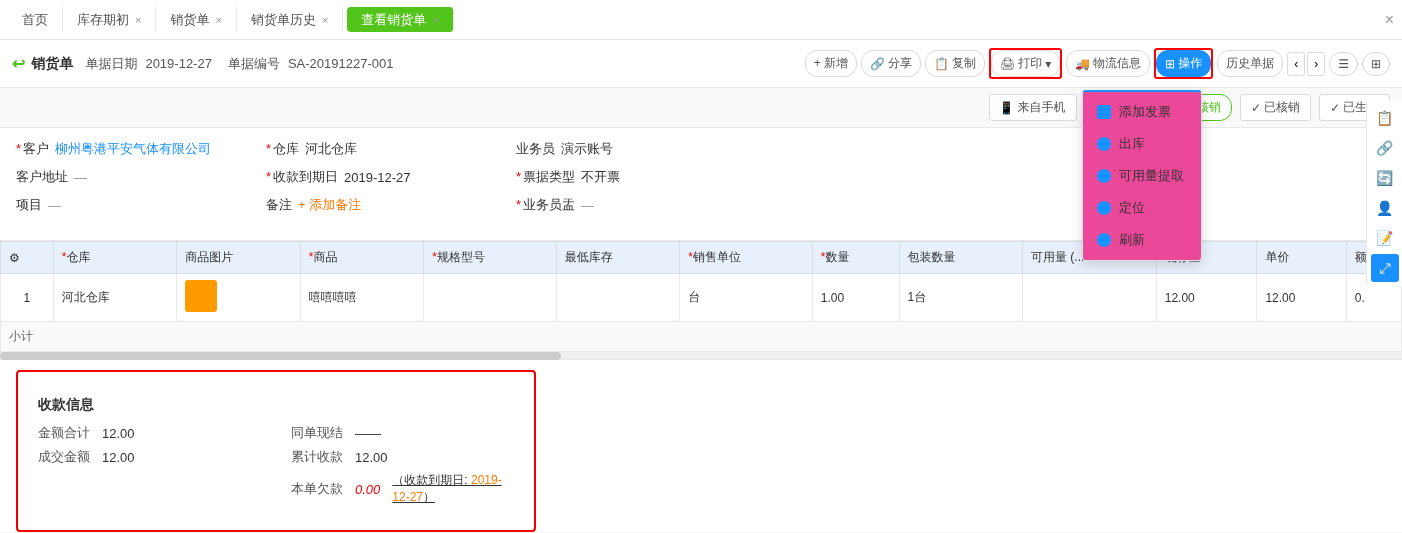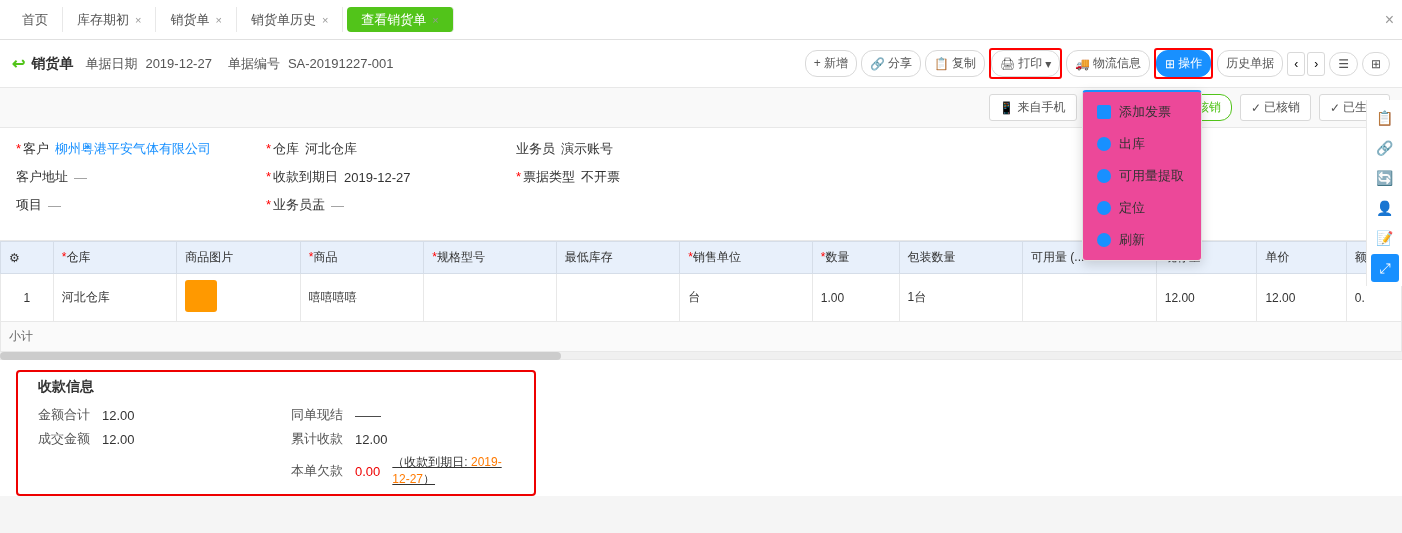--- a/index.html
+++ b/index.html
@@ -82,29 +82,29 @@
 
     
     .product-img { width: 32px; height: 32px; background: #ff9900; border-radius: 3px; display: inline-block; }
 
     
     .scroll-row { height: 8px; background: #f0f0f0; border-bottom: 1px solid #e8e8e8; }
     .scroll-thumb { height: 8px; width: 40%; background: #ccc; border-radius: 4px; margin-left: 0; }
 
     
     .summary-box {
-      border: 2px solid #e00; margin: 10px 16px; padding: 6px 20px;
+      border: 2px solid #e00; margin: 10px 16px; padding: 24px 20px;
       border-radius: 4px; background: #fff; max-width: 520px;
     }
     .summary-title { font-weight: bold; font-size: 14px; margin-bottom: 10px; }
     .summary-grid { display: grid; grid-template-columns: 1fr 1fr; gap: 6px 30px; }
     .summary-item { display: flex; align-items: center; gap: 12px; font-size: 13px; }
     .summary-item .s-label { color: #555; white-space: nowrap; }
     .summary-item .s-value { color: #333; }
-    .summary-item .s-value.red { color: #e00; }
+    .summary-item .s-value.red { color: #e00; font-style: italic; }
 
     
     .dropdown-popup {
       position: absolute; top: 90px; right: 200px; z-index: 100;
       background: #ec4899; border: 1px solid #e0e0e0; border-radius: 4px;
       box-shadow: 0 4px 12px rgba(0,0,0,0.15); padding: 4px 0; min-width: 120px;
       border-top: 2px solid #1890ff;
     }
     .dropdown-item {
       display: flex; align-items: center; gap: 8px;
@@ -262,20 +262,24 @@
         </div>
         <div class="form-field" style="min-width:200px;">
           <label class="required">票据类型</label>
           <span class="form-value">不开票</span>
         </div>
       </div>
       <div class="form-row">
         <div class="form-field">
           <label>项目</label>
           <span class="form-value field-dash">—</span>
+        </div>
+        <div class="form-field">
+          <label>备注</label>
+          <span class="form-value" style="color:#ff7a00; cursor:pointer;">+ 添加备注</span>
         </div>
         <div class="form-field" style="min-width:200px;">
           <label class="required">业务员盂</label>
           <span class="form-value field-dash">—</span>
         </div>
       </div>
     </div>
 
     <div class="table-wrap">
       <table>

